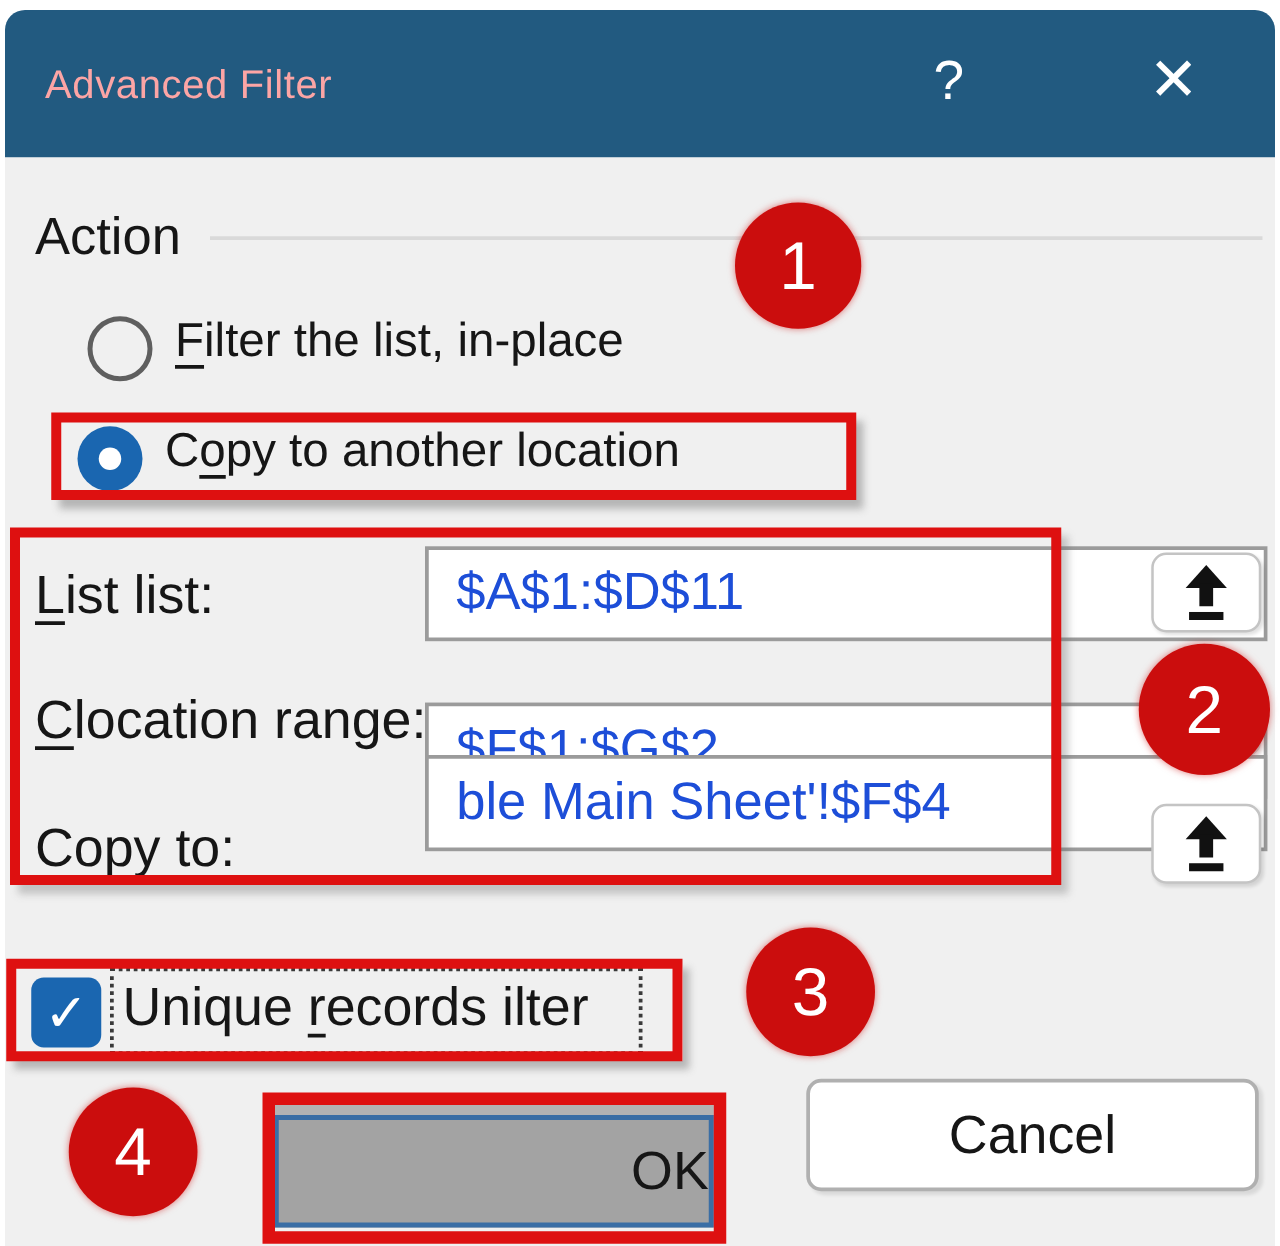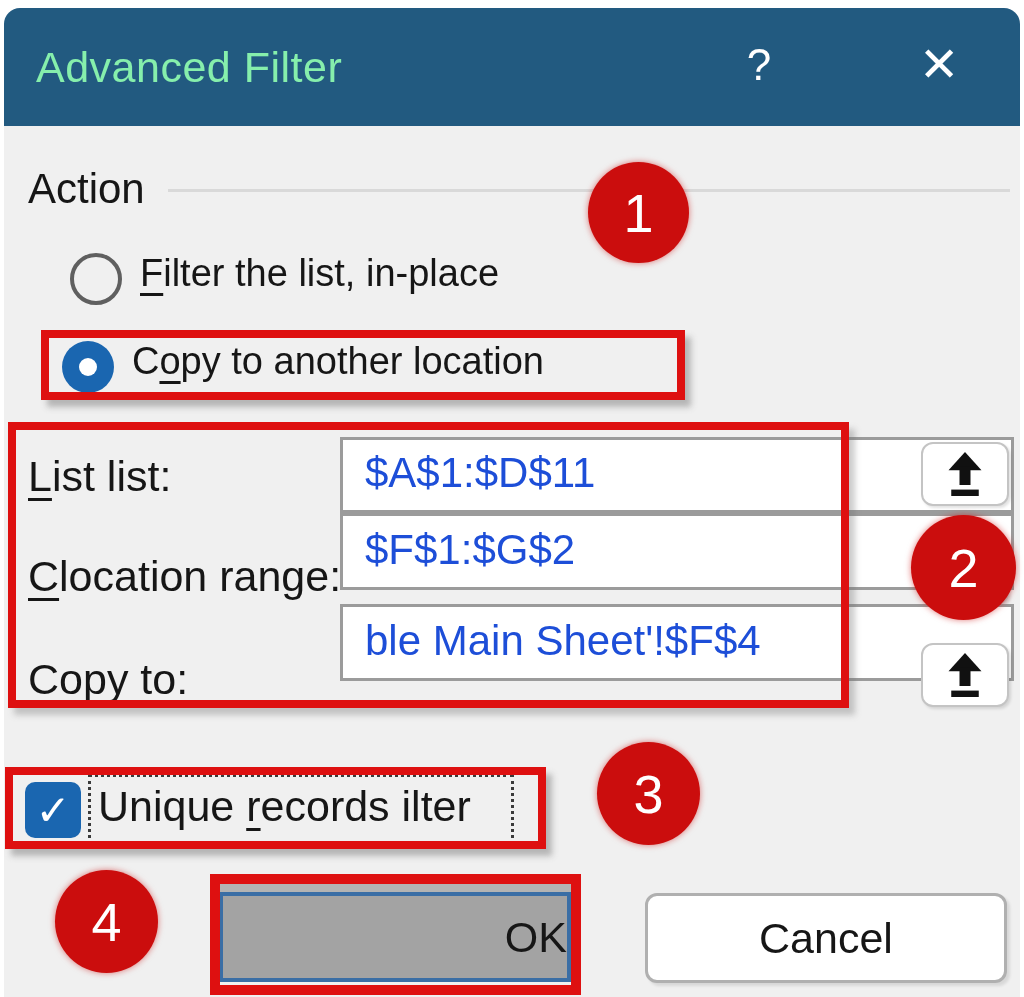--- a/index.html
+++ b/index.html
@@ -3,21 +3,21 @@
 <meta charset="utf-8">
 <style>
   html,body{margin:0;padding:0;background:#ffffff;}
   #stage{position:relative;width:1024px;height:997px;overflow:hidden;
          font-family:"Liberation Sans","DejaVu Sans",sans-serif;color:#161616;}
 
   
   .titlebar{position:absolute;left:4px;top:8px;width:1016px;height:118px;
             background:#225a80;border-radius:16px 16px 0 0;}
   .title-text{position:absolute;left:32px;top:0;height:118px;line-height:118px;
-              font-size:43px;color:#86efac;letter-spacing:.5px;}
+              font-size:32px;color:#fca5a5;letter-spacing:.5px;}
   .tb-btn{position:absolute;top:0;height:118px;line-height:114px;color:#ffffff;
           text-align:center;font-weight:300;cursor:default;}
   .help-btn{left:710px;width:90px;font-size:44px;}
   .close-btn{left:885px;width:100px;font-size:48px;}
 
   .dlg-body{position:absolute;left:4px;top:126px;width:1016px;height:871px;background:#f0f0f0;}
 
   
   .group-label{position:absolute;left:28px;top:165px;font-size:42px;text-align:center;}
   .group-line{position:absolute;left:168px;top:189px;width:842px;height:3px;background:#d9d9d9;}
@@ -35,21 +35,21 @@
 
   
   .field-label{position:absolute;left:28px;font-size:43px;}
   .lbl-list{top:452px;}
   .lbl-criteria{top:552px;}
   .lbl-copy{top:655px;}
 
   .range-input{position:absolute;left:340px;width:674px;box-sizing:border-box;
                background:#ffffff;border:3px solid #9b9b9b;}
   .inp-1{top:437px;height:76px;}
-  .inp-2{top:513px;height:77px;}
+  .inp-2{top:562px;height:77px;}
   .inp-3{top:604px;height:77px;}
   .range-value{position:absolute;left:22px;top:50%;transform:translateY(-54%);
                font-size:42px;white-space:nowrap;color:#1d4ed8;}
 
   .picker-btn{position:absolute;width:88px;height:64px;background:#ffffff;
               border:2px solid #c4c4c4;border-radius:12px;box-sizing:border-box;
               box-shadow:2px 2px 3px rgba(0,0,0,.12);
               display:flex;align-items:center;justify-content:center;}
   .pick-1{left:921px;top:442px;}
   .pick-2{left:921px;top:541px;}
@@ -62,21 +62,21 @@
             display:flex;align-items:center;justify-content:center;}
   .focus-dotted{position:absolute;left:88px;top:774px;width:426px;height:70px;
                 border:3px dotted #3a3a3a;box-sizing:border-box;}
   .chk-label{position:absolute;left:98px;top:782px;font-size:43px;white-space:nowrap;}
 
   
   .ok-shadowband{position:absolute;left:219px;top:884px;width:352px;height:14px;background:#b3b3b3;}
   .ok-btn{position:absolute;left:219px;top:892px;width:352px;height:90px;background:#a3a3a3;
           border:4px solid #3a6ea5;box-sizing:border-box;
           font-size:43px;display:flex;align-items:center;justify-content:flex-end;}
-  .cancel-btn{position:absolute;left:645px;top:893px;width:362px;height:90px;background:#ffffff;
+  .cancel-btn{position:absolute;left:645px;top:863px;width:362px;height:90px;background:#ffffff;
           border:3px solid #b0b0b0;border-radius:12px;box-sizing:border-box;
           box-shadow:3px 3px 3px rgba(0,0,0,.10);
           font-size:43px;display:flex;align-items:center;justify-content:center;}
 
   
   .anno{position:absolute;z-index:50;}
   .red-rect{border:8px solid #de1010;box-sizing:border-box;
             box-shadow:6px 7px 6px rgba(110,110,110,.45);}
   .rect-option{left:41px;top:330px;width:644px;height:70px;}
   .rect-fields{left:8px;top:422px;width:841px;height:286px;box-shadow:6px 7px 6px rgba(110,110,110,.35);}

